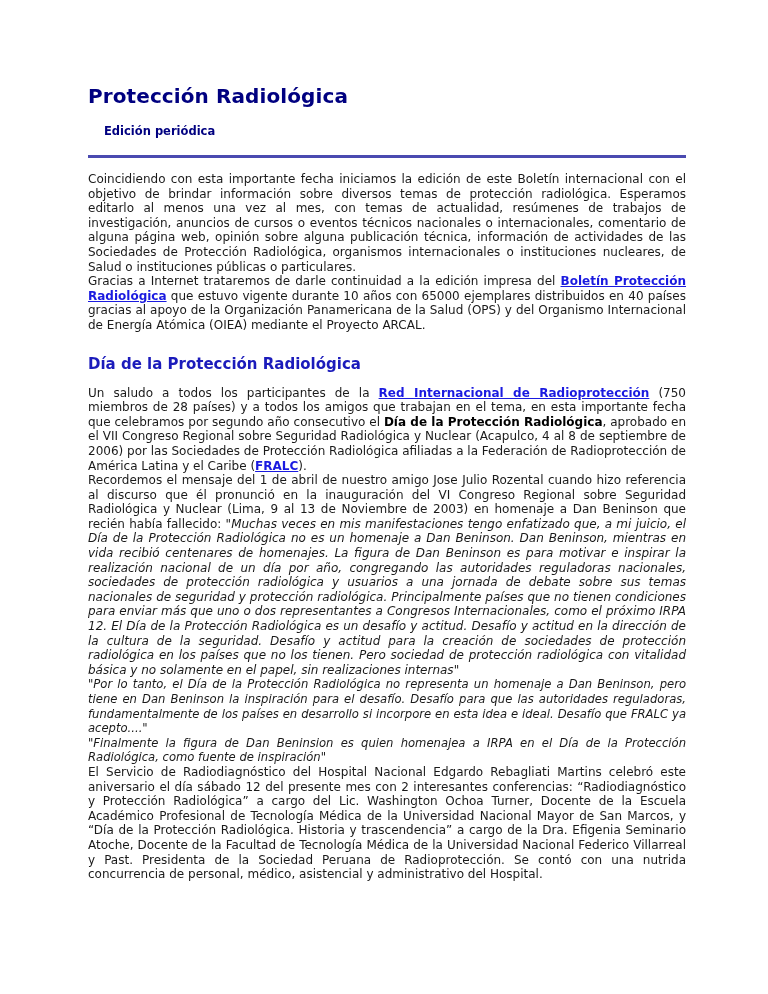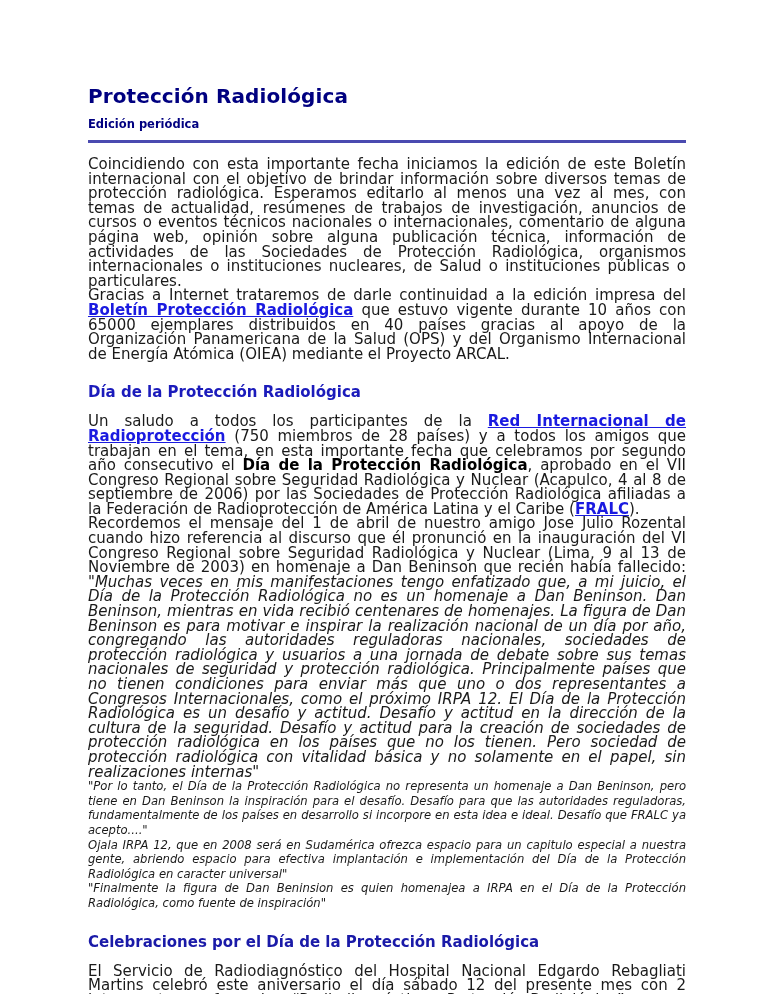--- a/index.html
+++ b/index.html
@@ -32,32 +32,32 @@
     font-weight: bold;
     color: #000080;
     margin: 0 0 9px 0;
     letter-spacing: 0.1px;
   }
   .subtitle-block {
     font-size: 11.5px;
     line-height: 15px;
     font-weight: bold;
     color: #000080;
-    margin: 0;
+    margin: 16px;
   }
   .subtitle-block div { white-space: pre; }
   hr.rule {
     border: none;
     border-top: 3px solid #4a4ab0;
     margin: 8px 0 14px 0;
     height: 0;
     width: 598px;
   }
   p.body {
-    font-size: 15px;
+    font-size: 12px;
     line-height: 14.6px;
     text-align: justify;
     margin: 0;
     color: #1a1a1a;
   }
   h2.section {
     font-size: 15px;
     line-height: 19px;
     font-weight: bold;
     color: #1b1bbb;
@@ -104,22 +104,20 @@
 
 
     <h2 class="section">Día de la Protección Radiológica</h2>
 
     <p class="body"><span>Un saludo a todos los participantes de la </span><a class="link" href="#">Red Internacional de Radioprotección</a><span> (750 miembros de 28 países) y a todos los amigos que trabajan en el tema, en esta importante fecha que celebramos por segundo año consecutivo el </span><span class="bold-inline">Día de la Protección Radiológica</span><span>, aprobado en el VII Congreso Regional sobre Seguridad Radiológica y Nuclear (Acapulco, 4 al 8 de septiembre de 2006) por las Sociedades de Protección Radiológica afiliadas a la Federación de Radioprotección de América Latina y el Caribe (</span><a class="link" href="#">FRALC</a><span>).</span></p>
 
     <p class="body"><span>Recordemos el mensaje del 1 de abril de nuestro amigo Jose Julio Rozental cuando hizo referencia al discurso que él pronunció en la inauguración del VI Congreso Regional sobre Seguridad Radiológica y Nuclear (Lima, 9 al 13 de Noviembre de 2003) en homenaje a Dan Beninson que recién había fallecido: </span><span class="italic">"Muchas veces en mis manifestaciones tengo enfatizado que, a mi juicio, el Día de la Protección Radiológica no es un homenaje a Dan Beninson. Dan Beninson, mientras en vida recibió centenares de homenajes. La figura de Dan Beninson es para motivar e inspirar la realización nacional de un día por  año, congregando las autoridades reguladoras nacionales, sociedades de protección radiológica y usuarios a una jornada de debate sobre sus temas nacionales de seguridad y protección radiológica. Principalmente países que no tienen condiciones para enviar más que uno o dos representantes a Congresos Internacionales, como el próximo IRPA 12. El Día de la Protección Radiológica es un desafío y actitud. Desafío y actitud en la dirección de la cultura de la seguridad. Desafío y actitud para la creación de  sociedades de protección radiológica en los países que no los tienen. Pero sociedad de protección radiológica con vitalidad básica y no solamente en el papel, sin realizaciones internas"</span></p>
 
     <p class="quote">"Por lo tanto, el Día de la Protección Radiológica no representa un homenaje a Dan Beninson, pero tiene en Dan Beninson la inspiración para el desafío.  Desafío para que las autoridades reguladoras, fundamentalmente de los países en desarrollo si incorpore en esta idea e ideal. Desafío que FRALC ya acepto...."</p>
 
-    <p class="quote">Ojala IRPA 12, que en 2008 será en Sudamérica ofrezca espacio para un capitulo especial a nuestra gente, abriendo espacio para efectiva implantación e implementación del Día de la Protección Radiológica en caracter universal"</p>
 
     <p class="quote">"Finalmente la figura de Dan Beninsion es quien homenajea a IRPA en el Día de la Protección Radiológica, como fuente de inspiración"</p>
 
-    <h2 class="section navy">Celebraciones por el Día de la Protección Radiológica</h2>
 
     <p class="body">El Servicio de Radiodiagnóstico del Hospital Nacional Edgardo Rebagliati Martins celebró este aniversario el día sábado 12 del presente mes con 2 interesantes conferencias: “Radiodiagnóstico y Protección Radiológica” a cargo del Lic. Washington Ochoa Turner, Docente de la Escuela Académico Profesional de Tecnología Médica de la Universidad Nacional Mayor de San Marcos, y “Día de la Protección Radiológica. Historia y trascendencia” a cargo de la Dra. Efigenia Seminario Atoche, Docente de la Facultad de Tecnología Médica de la Universidad Nacional Federico Villarreal y Past. Presidenta de la Sociedad Peruana de Radioprotección. Se contó con una nutrida concurrencia de personal, médico, asistencial y administrativo del Hospital.</p>
 
   </div>
 </div>
 
 </body></html>

